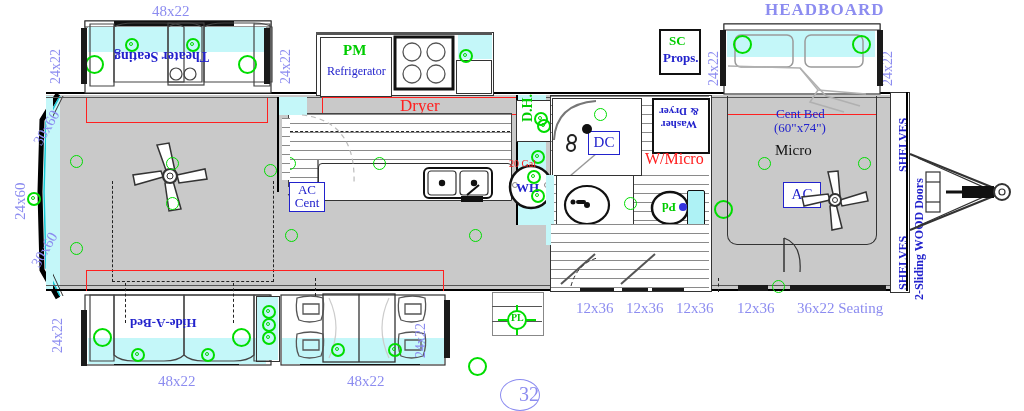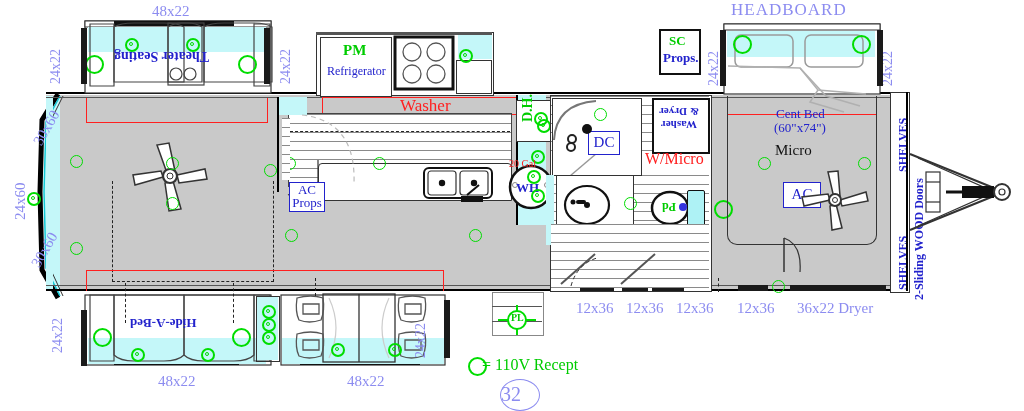--- a/index.html
+++ b/index.html
@@ -25,21 +25,21 @@
   .lnk{position:absolute;background:#000;}
   .recep{position:absolute;width:11px;height:11px;border:1.8px solid #00dd00;border-radius:50%;background:transparent;}
   .recep2{position:absolute;width:10px;height:10px;border:2px solid #00dd00;border-radius:50%;}
   .recep2::after{content:"";position:absolute;left:2px;top:2px;width:2px;height:2px;border:1px solid #00dd00;border-radius:50%;}
   .bigrec{position:absolute;width:15px;height:15px;border:2px solid #00dd00;border-radius:50%;}
   .thinbox{position:absolute;border:1px solid #333;}
   .thickbox{position:absolute;border:2px solid #111;}
   .hatch{position:absolute;
     background:repeating-linear-gradient(to bottom,#8a8a8a 0,#8a8a8a 1px,#fff 1px,#fff 9px);}
   .circ32{position:absolute;border:1.6px solid #8c8cf0;border-radius:50%;
-          color:#8c8cf0;text-align:left;}
+          color:#8c8cf0;text-align:right;}
   svg{position:absolute;overflow:visible;}
 </style>
 </head>
 <body>
 
 <div id="stage">
 
   <div class="floor" style="left:46px;top:95px;width:862px;height:195px;"></div>
 
   <div class="abs" style="left:30px;top:92px;width:30px;height:202px;">
@@ -109,21 +109,21 @@
       <circle cx="42" cy="16" r="9" fill="none" stroke="#555" stroke-width="1.3"></circle>
       <circle cx="18" cy="38" r="9" fill="none" stroke="#555" stroke-width="1.3"></circle>
       <circle cx="42" cy="38" r="9" fill="none" stroke="#555" stroke-width="1.3"></circle>
     </svg>
   </div>
   <div class="cyanf" style="left:458px;top:35px;width:34px;height:24px;"></div>
   <div class="thinbox" style="left:456px;top:60px;width:34px;height:32px;background:#fff;"></div>
   <div class="recep2" style="left:459px;top:49px;"></div>
 
   <div class="redbox" style="left:322px;top:97px;width:194px;height:16px;"></div>
-  <div class="lbl lbl-red" style="left:400px;top:96px;font-size:17px;">Washer</div>
+  <div class="lbl lbl-red" style="left:400px;top:96px;font-size:17px;">Dryer</div>
 
   <div class="hatch" style="left:288px;top:113px;width:222px;height:72px;border:1px solid #444;"></div>
   <div class="wht" style="left:318px;top:163px;width:192px;height:36px;border:1px solid #333;border-radius:4px 4px 0 0;"></div>
   <div class="abs" style="left:288px;top:160px;">
     <svg width="60" height="40" viewBox="0 0 60 40">
       <path d="M0 35 L30 22 L30 0" fill="none" stroke="#333" stroke-width="1.2"></path>
     </svg>
   </div>
   <div class="abs" style="left:423px;top:167px;">
     <svg width="72" height="34" viewBox="0 0 72 34">
@@ -131,21 +131,21 @@
       <rect x="5" y="4" width="28" height="24" rx="3" fill="#fff" stroke="#333" stroke-width="1.2"></rect>
       <rect x="37" y="4" width="28" height="24" rx="3" fill="#fff" stroke="#333" stroke-width="1.2"></rect>
       <circle cx="19" cy="16" r="3.2" fill="#111"></circle>
       <circle cx="51" cy="16" r="3.2" fill="#111"></circle>
       <path d="M44 28 L56 18" stroke="#111" stroke-width="2"></path>
       <rect x="38" y="29" width="22" height="6" fill="#111"></rect>
     </svg>
   </div>
   <div class="boxlbl" style="left:289px;top:182px;width:32px;height:28px;font-size:13px;">
     <div>AC</div>
-    <div>Props</div>
+    <div>Cent</div>
   </div>
   <div class="recep" style="left:283px;top:157px;"></div>
   <div class="recep" style="left:373px;top:157px;"></div>
   <div class="recef recep" style="left:285px;top:229px;"></div>
   <div class="recep" style="left:469px;top:229px;"></div>
 
   <div class="cyanf" style="left:277px;top:97px;width:30px;height:18px;"></div>
   <div class="lnk" style="left:277px;top:97px;width:2px;height:95px;"></div>
   <div class="lnk" style="left:516px;top:95px;width:2px;height:130px;"></div>
 
@@ -221,21 +221,21 @@
       </svg>
   </div>
   <div class="bigrec" style="left:714px;top:200px;"></div>
   <div class="recep" style="left:630px;top:270px;"></div>
   <div class="recep" style="left:692px;top:268px;"></div>
 
   <div class="thickbox" style="left:659px;top:29px;width:38px;height:42px;background:#fff;"></div>
   <div class="lbl lbl-grn" style="left:669px;top:33px;font-size:13px;font-weight:bold;">SC</div>
   <div class="lbl lbl-blue" style="left:663px;top:50px;font-size:13px;font-weight:bold;">Props.</div>
 
-  <div class="lbl" style="left:731px;top:0px;font-size:17px;letter-spacing:1px;">HEADBOARD</div>
+  <div class="lbl" style="left:765px;top:0px;font-size:17px;letter-spacing:1px;font-weight:bold;">HEADBOARD</div>
   <div class="lbl" style="left:706px;top:38px;font-size:14px;transform-origin:0 0;transform:rotate(-90deg) translate(-48px,0px);">24x22</div>
   <div class="lbl" style="left:880px;top:38px;font-size:14px;transform-origin:0 0;transform:rotate(-90deg) translate(-48px,0px);">24x22</div>
 
   <div class="abs" style="left:723px;top:23px;">
     <svg width="160" height="74" viewBox="0 0 160 74">
       <rect x="1" y="1" width="156" height="70" fill="#fff" stroke="#333" stroke-width="1.2"></rect>
       <rect x="1" y="1" width="156" height="6" fill="#fff" stroke="#333" stroke-width="1"></rect>
     </svg>
   </div>
   <div class="cyanf" style="left:727px;top:31px;width:148px;height:26px;"></div>
@@ -379,33 +379,32 @@
       <circle cx="19" cy="15" r="9" fill="#fff" stroke="#00dd00" stroke-width="2"></circle>
       <line x1="19" y1="0" x2="19" y2="6" stroke="#00dd00" stroke-width="2"></line>
       <line x1="19" y1="24" x2="19" y2="30" stroke="#00dd00" stroke-width="2"></line>
       <line x1="0" y1="15" x2="10" y2="15" stroke="#00dd00" stroke-width="2"></line>
       <line x1="28" y1="15" x2="38" y2="15" stroke="#00dd00" stroke-width="2"></line>
     </svg>
   </div>
   <div class="lbl lbl-grn" style="left:511px;top:312px;font-size:10px;font-weight:bold;">PL</div>
 
   <div class="bigrec" style="left:468px;top:357px;"></div>
-  <div class="lbl lbl-grn" style="left:482px;top:356px;font-size:16px;">= 110V Recept</div>
   <div class="circ32" style="left:500px;top:379px;width:38px;height:30px;font-size:20px;line-height:29px;"><span>32</span></div>
 
   <div class="blk" style="left:580px;top:285px;width:34px;height:6px;"></div>
   <div class="blk" style="left:622px;top:285px;width:26px;height:6px;"></div>
   <div class="blk" style="left:652px;top:285px;width:32px;height:6px;"></div>
   <div class="blk" style="left:738px;top:285px;width:30px;height:6px;"></div>
   <div class="blk" style="left:790px;top:285px;width:96px;height:6px;"></div>
   <div class="lbl" style="left:576px;top:300px;font-size:15px;">12x36</div>
   <div class="lbl" style="left:626px;top:300px;font-size:15px;">12x36</div>
   <div class="lbl" style="left:676px;top:300px;font-size:15px;">12x36</div>
   <div class="lbl" style="left:737px;top:300px;font-size:15px;">12x36</div>
-  <div class="lbl" style="left:797px;top:300px;font-size:15px;">36x22 Dryer</div>
+  <div class="lbl" style="left:797px;top:300px;font-size:15px;">36x22 Seating</div>
 
   <div class="abs" style="left:890px;top:92px;width:18px;height:199px;border:1.5px solid #333;background:#fff;"></div>
   <div class="lbl lbl-blue" style="left:896px;top:100px;font-size:12px;font-weight:bold;transform-origin:0 0;transform:rotate(-90deg) translate(-72px,0);">SHELVES</div>
   <div class="lbl lbl-blue" style="left:912px;top:150px;font-size:12px;font-weight:bold;transform-origin:0 0;transform:rotate(-90deg) translate(-150px,0);">2-Sliding WOOD Doors</div>
   <div class="lbl lbl-blue" style="left:896px;top:218px;font-size:12px;font-weight:bold;transform-origin:0 0;transform:rotate(-90deg) translate(-72px,0);">SHELVES</div>
 
   <div class="abs" style="left:908px;top:150px;">
     <svg width="108" height="84" viewBox="0 0 108 84">
       <path d="M2 4 L86 38 L86 46 L2 80" fill="none" stroke="#333" stroke-width="2"></path>
       <path d="M10 8 L82 40 L82 44 L10 76" fill="none" stroke="#333" stroke-width="1.2"></path>

